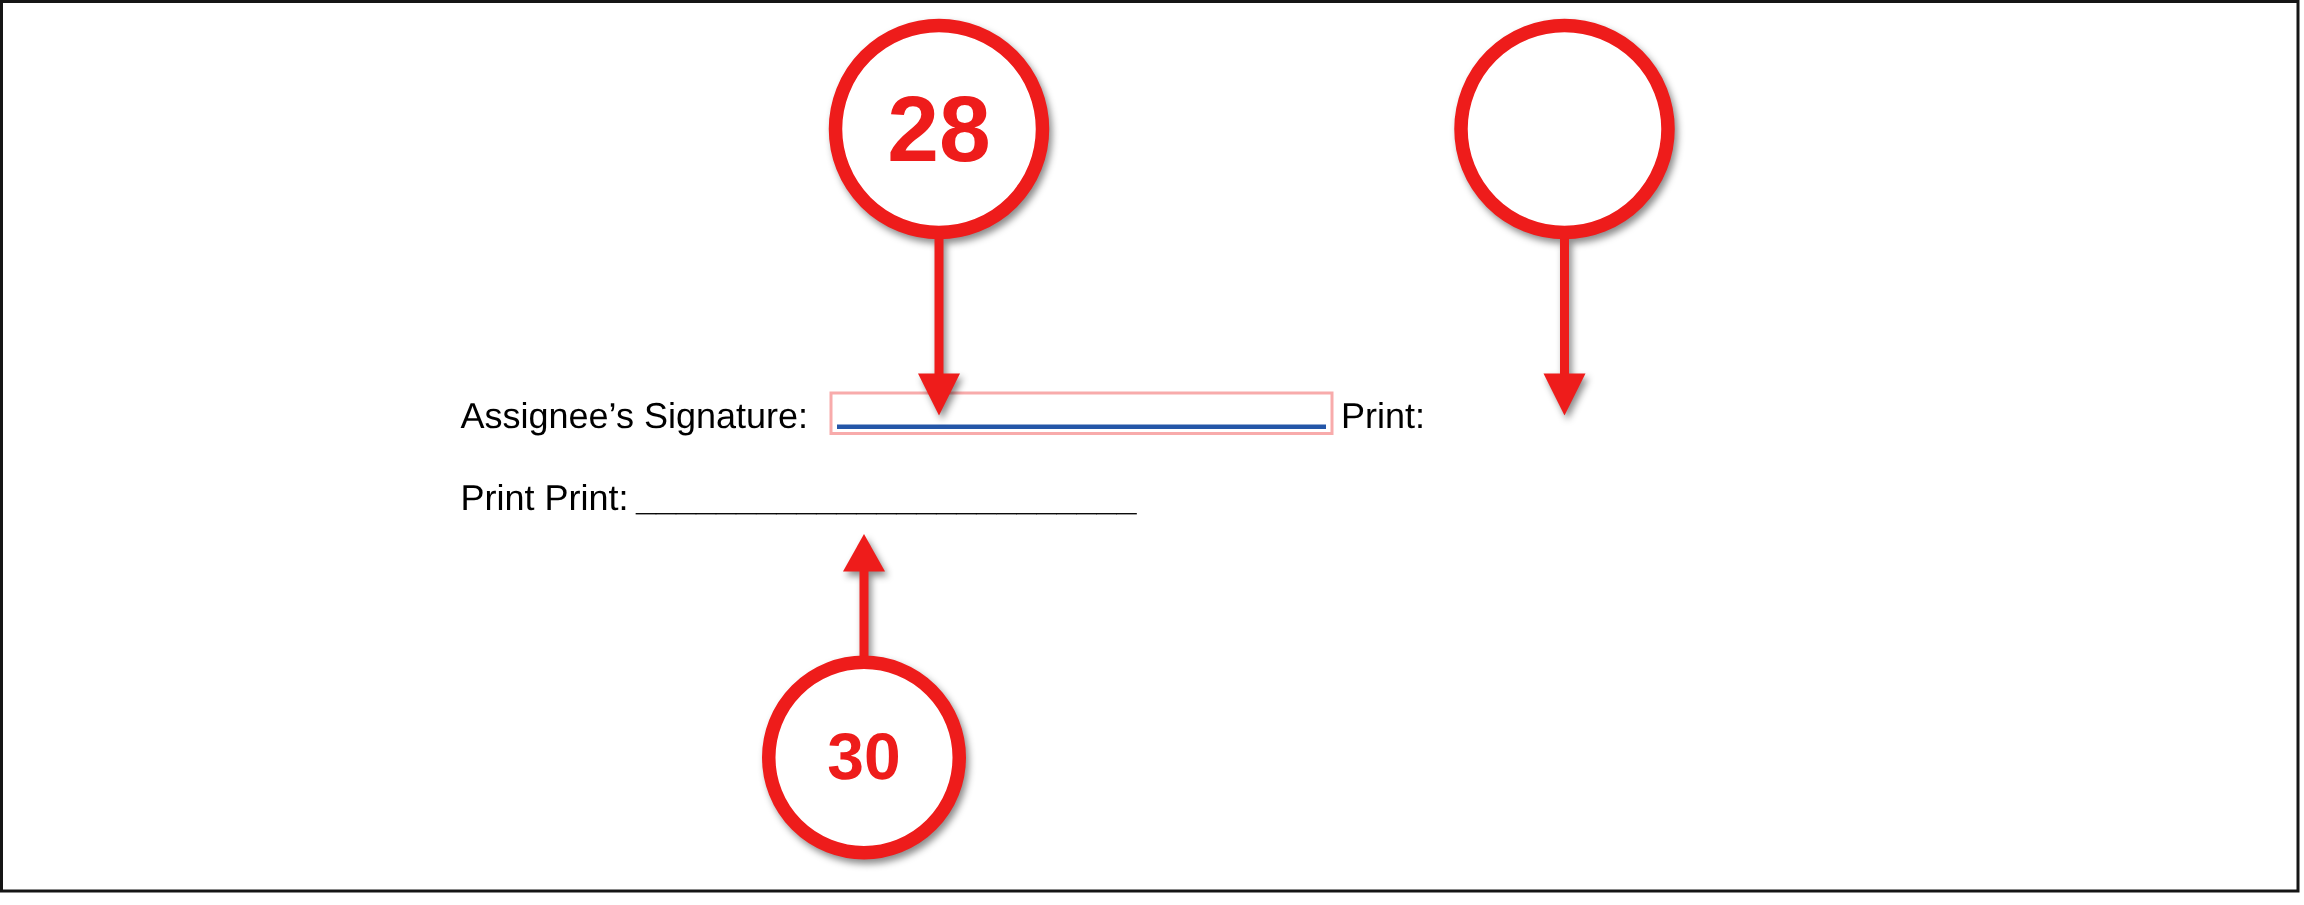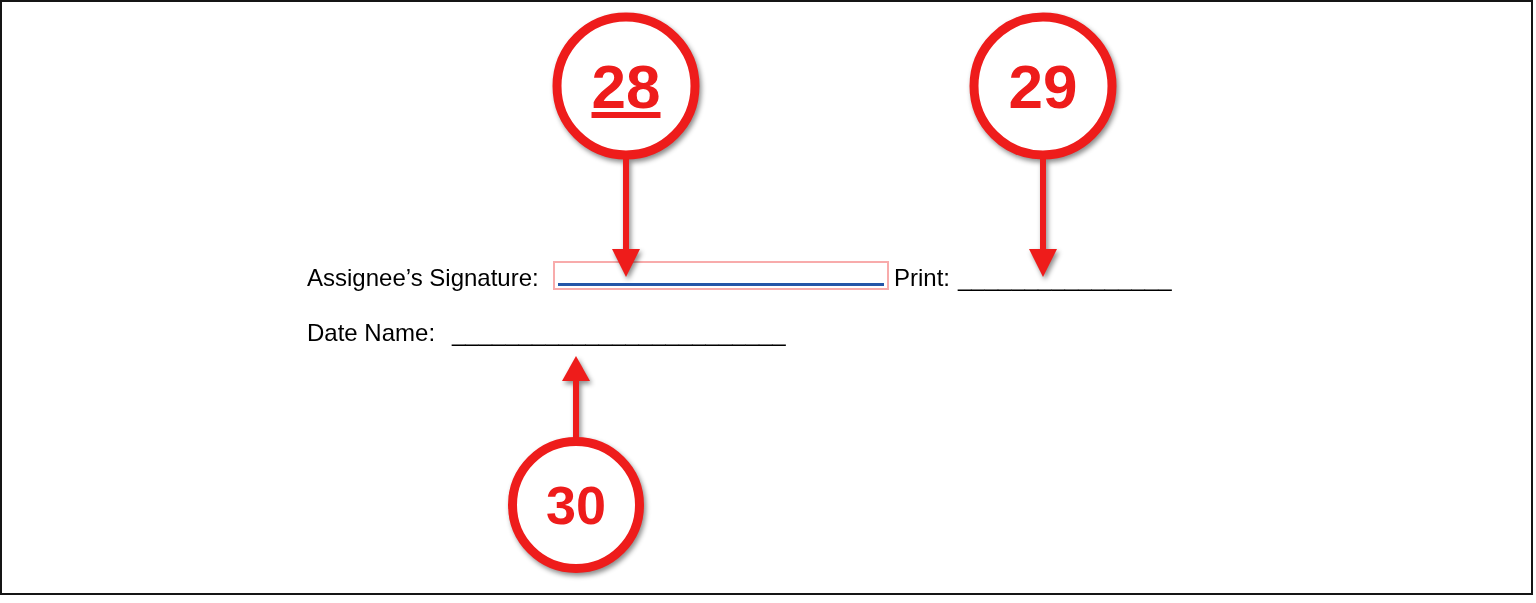--- a/index.html
+++ b/index.html
@@ -54,57 +54,55 @@
   }
   .callout-num{
     position:absolute;
     left:0;width:100%;
     text-align:center;
     font-weight:700;
     color:var(--callout-red);
     font-family:"Liberation Sans", sans-serif;
   }
   .num-lg{font-size:62px;line-height:75px;}
-  .num-md{font-size:54px;line-height:72px;}
+  .num-md{font-size:44px;line-height:72px;}
 </style>
 </head>
 <body>
 
 <div class="stage">
 
   <div class="frame"></div>
 
   <span class="lbl" style="left:307px;top:264px;"><span class="bold-part">Assignee’s Signature</span><span class="colon-part">:</span></span>
 
   <div class="sig-field">
     <div class="sig-line"></div>
   </div>
 
   <span class="lbl" style="left:894px;top:264px;">Print:</span>
-  <span class="lbl" style="left:958px;top:264px;">________________</span>
 
-  <span class="lbl" style="left:307px;top:319px;">Date Name:</span>
-  <span class="lbl" style="left:452px;top:319px;">_________________________</span>
+  <span class="lbl" style="left:307px;top:319px;">Print Print:</span>
+  <span class="lbl" style="left:424px;top:319px;font-weight:bold;">_________________________</span>
 
   <div class="callout" style="left:552px;top:11px;width:148px;height:266px;">
     <svg width="148" height="266" viewBox="0 0 148 266">
       <rect x="71" y="140" width="6" height="100" fill="#ee1c1b"></rect>
       <polygon points="60,238 88,238 74,266" fill="#ee1c1b"></polygon>
       <circle cx="74" cy="75" r="69" fill="#ffffff" stroke="#ee1c1b" stroke-width="9"></circle>
     </svg>
-    <div class="callout-num num-lg" style="top:38px;text-decoration:underline;">28</div>
+    <div class="callout-num num-lg" style="top:38px;">28</div>
   </div>
 
   <div class="callout" style="left:969px;top:11px;width:148px;height:266px;">
     <svg width="148" height="266" viewBox="0 0 148 266">
       <rect x="71" y="140" width="6" height="100" fill="#ee1c1b"></rect>
       <polygon points="60,238 88,238 74,266" fill="#ee1c1b"></polygon>
       <circle cx="74" cy="75" r="69" fill="#ffffff" stroke="#ee1c1b" stroke-width="9"></circle>
     </svg>
-    <div class="callout-num num-lg" style="top:38px;">29</div>
   </div>
 
   <div class="callout" style="left:504px;top:355px;width:144px;height:220px;">
     <svg width="144" height="220" viewBox="0 0 144 220">
       <rect x="69" y="22" width="6" height="64" fill="#ee1c1b"></rect>
       <polygon points="58,26 86,26 72,1" fill="#ee1c1b"></polygon>
       <circle cx="72" cy="150" r="63.5" fill="#ffffff" stroke="#ee1c1b" stroke-width="9"></circle>
     </svg>
     <div class="callout-num num-md" style="top:114px;">30</div>
   </div>

